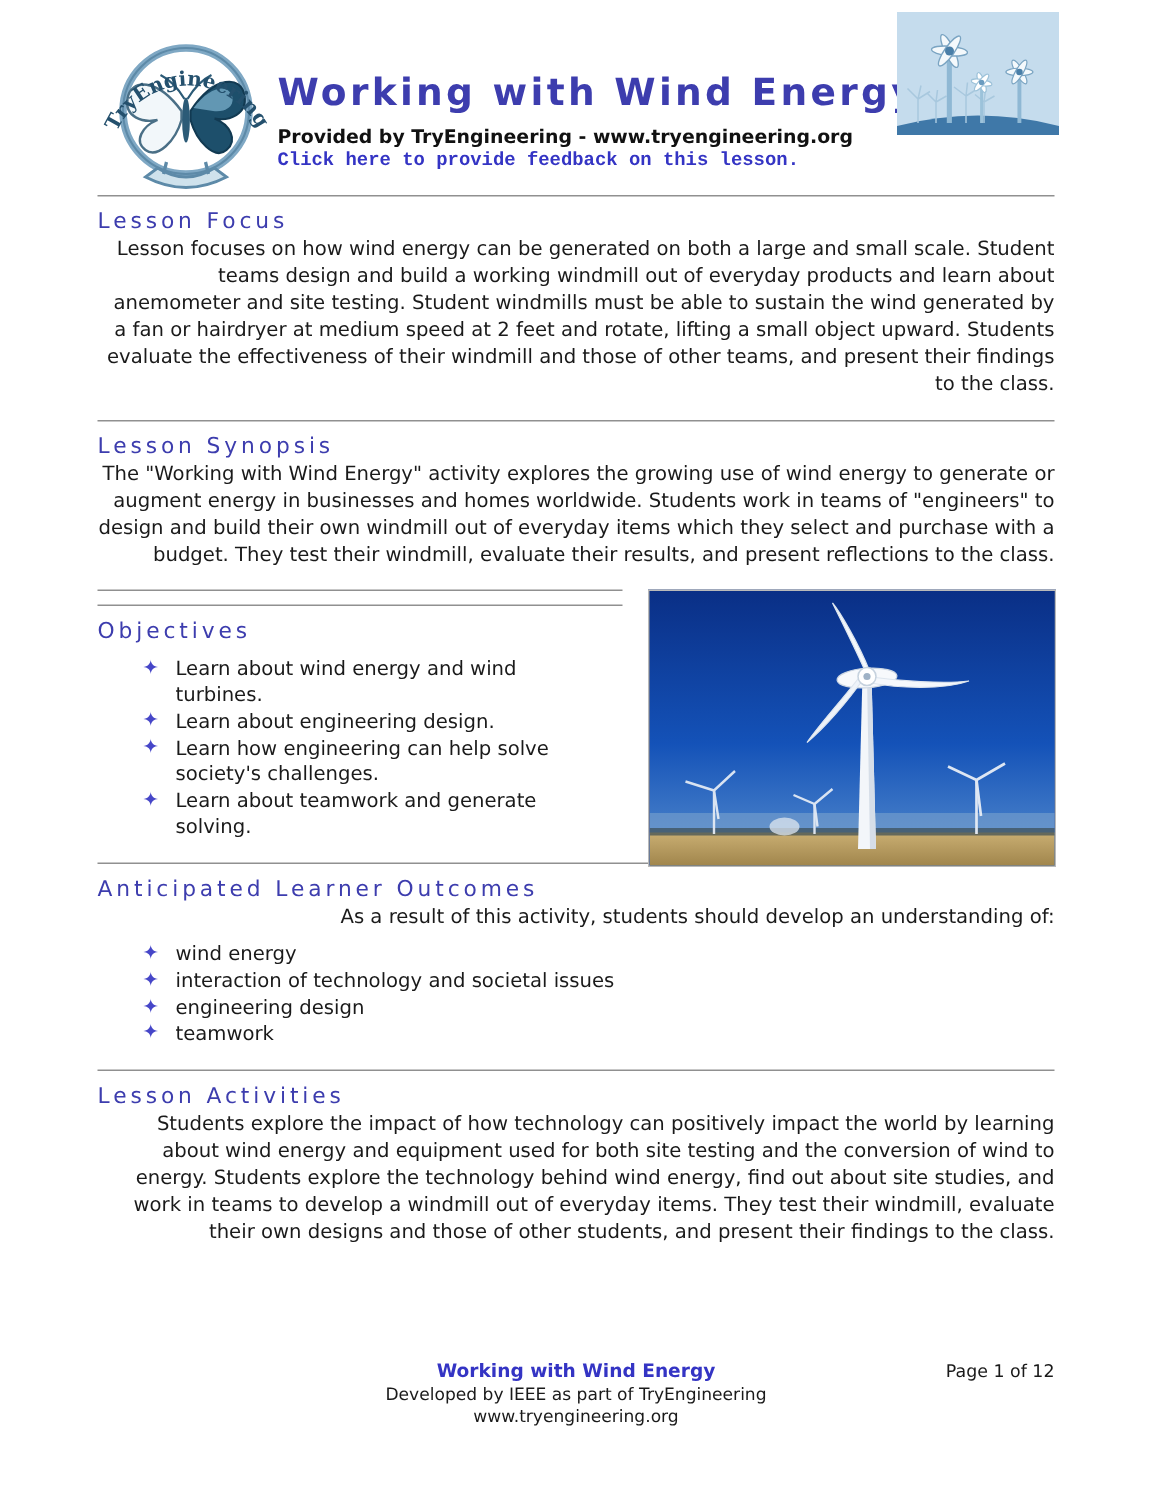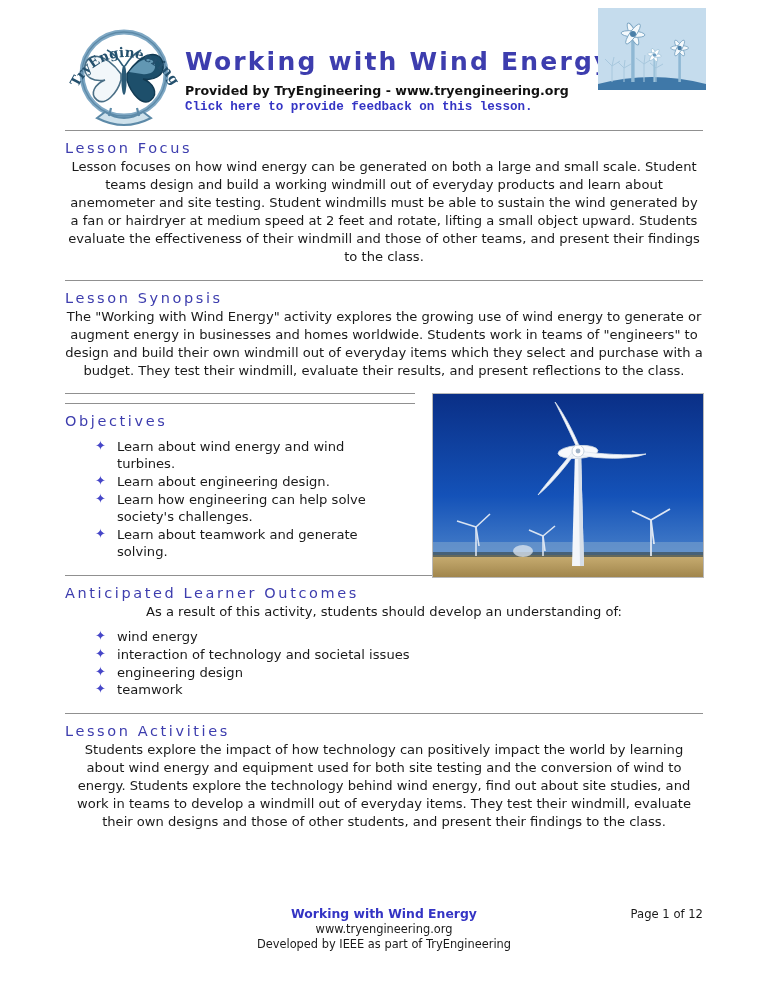--- a/index.html
+++ b/index.html
@@ -101,21 +101,21 @@
     color: #3d3dae;
     letter-spacing: 2.6px;
     margin: 7px 0 1px 0;
     line-height: 1.2;
   }
   .body-text {
     font-size: 13.1px;
     line-height: 1.365;
     color: #1a1a1a;
     margin: 0;
-    text-align: center;
+    text-align: right;
   }
   .gap-sm { height: 9px; }
   .gap-md { height: 14px; }
 
   
   ul.bullets {
     list-style: none;
     margin: 7px 0 0 0;
     padding: 0 0 0 30px;
   }
@@ -371,19 +371,19 @@
 
   <hr class="rule">
   <div class="section">
     <div class="section-heading">Lesson Activities</div>
     <p class="body-text">Students explore the impact of how technology can positively impact the world by learning about wind energy and equipment used for both site testing and the conversion of wind to energy. Students explore the technology behind wind energy, find out about site studies, and work in teams to develop a windmill out of everyday items.  They test their windmill, evaluate their own designs and those of other students, and present their findings to the class.</p>
   </div>
 
   <div class="footer">
     <div class="footer-center">
       <p class="footer-title">Working with Wind Energy</p>
+      <p class="footer-line">Developed by IEEE as part of TryEngineering</p>
       <p class="footer-line">www.tryengineering.org</p>
-      <p class="footer-line">Developed by IEEE as part of TryEngineering</p>
     </div>
     <div class="footer-page">Page 1 of 12</div>
   </div>
 
 </div>
 
 </body></html>

